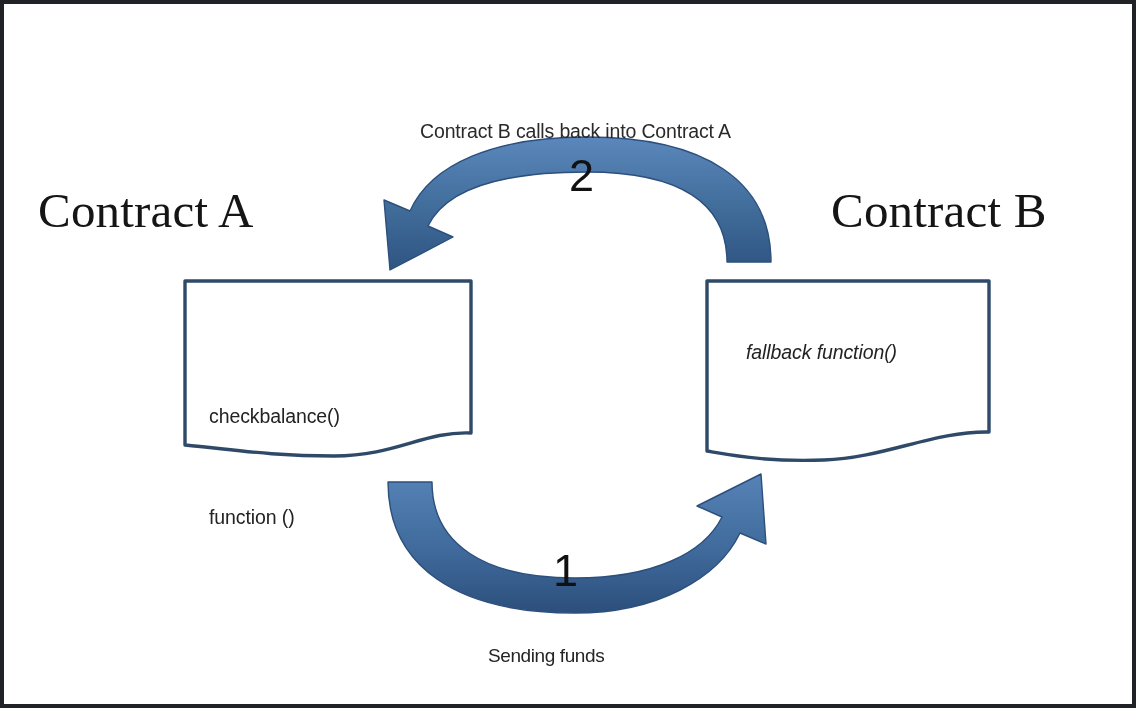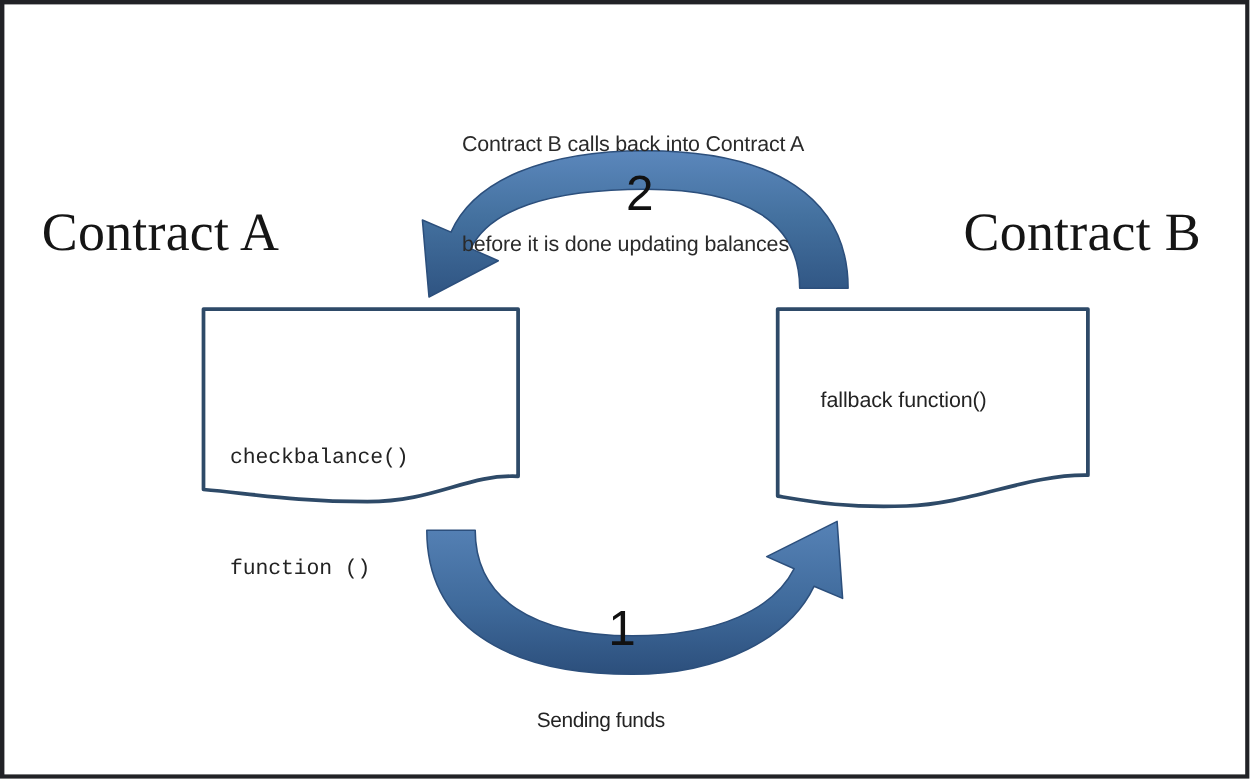--- a/index.html
+++ b/index.html
@@ -35,41 +35,41 @@
     line-height: 1.28;
   }
   .contract-heading {
     font-family: Liberation Serif, serif;
     font-size: 49px;
     font-weight: 300;
     letter-spacing: 0.2px;
     color: #151515;
   }
   #heading-contract-a { left: 34px;  top: 176px; }
-  #heading-contract-b { left: 827px; top: 176px; margin-left: 45px; }
+  #heading-contract-b { left: 827px; top: 176px; }
 
   #callback-note {
     left: 368px;
     top: 52px;
     font-size: 19.5px;
     letter-spacing: -0.15px;
     color: #2a2a2a;
     line-height: 1.55;
   }
   #callback-note .ln { display: block; margin-left: 48px; }
 
   .box-text {
     font-size: 19.5px;
     letter-spacing: -0.1px;
     color: #232323;
     line-height: 1.72;
   }
   #contract-a-functions { left: 205px; top: 329px; }
-  #contract-a-functions .ln { display: block; font-family: Liberation Mono, monospace; }
-  #contract-b-functions { left: 742px; top: 344px; }
+  #contract-a-functions .ln { display: block; }
+  #contract-b-functions { left: 742px; top: 332px; font-style: italic; }
 
   .step-number {
     font-size: 45px;
     font-weight: 300;
     color: #111111;
     font-family: "Liberation Sans", sans-serif;
   }
   #step-2-label { left: 565px; top: 143px; }
   #step-1-label { left: 549px; top: 538px; }
 
@@ -141,21 +141,20 @@
                Z" fill="url(#arcGradBottom)" stroke="#2c4f7c" stroke-width="1.4" stroke-linejoin="round"></path>
     </g>
   </svg>
 
   <div class="txt contract-heading" id="heading-contract-a">Contract A</div>
 
   <div class="txt contract-heading" id="heading-contract-b">Contract B</div>
 
   <div class="txt" id="callback-note">
     <span class="ln">Contract B calls back into Contract A</span>
-    <span class="ln">before it is done updating balances</span>
   </div>
 
   <div class="txt box-text" id="contract-a-functions">
     <span class="ln">checkbalance()</span>
     <span class="ln">function ()</span>
   </div>
 
   <div class="txt box-text" id="contract-b-functions">fallback function()</div>
 
   <div class="txt step-number" id="step-2-label">2</div>

